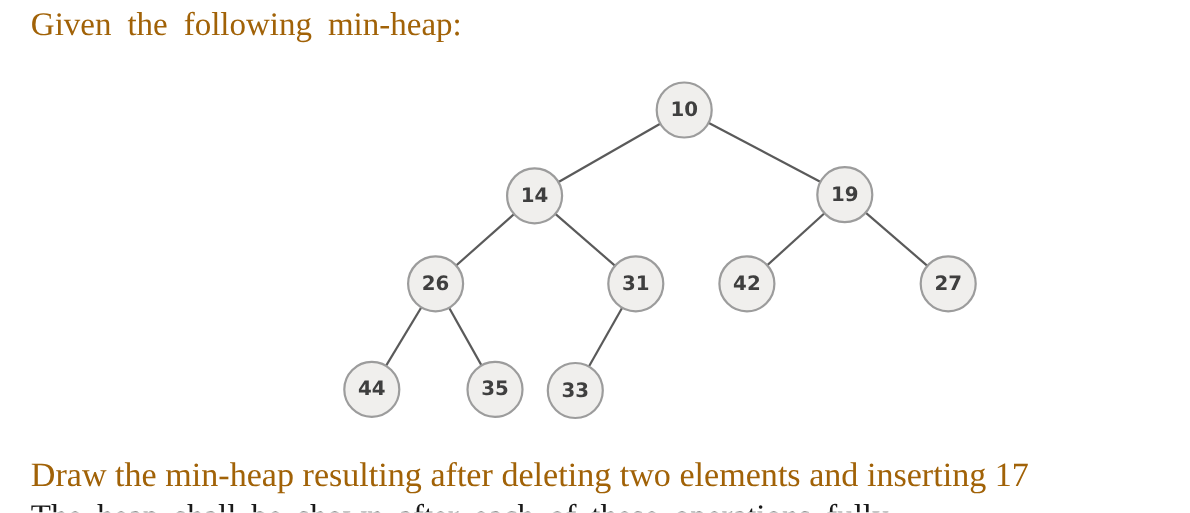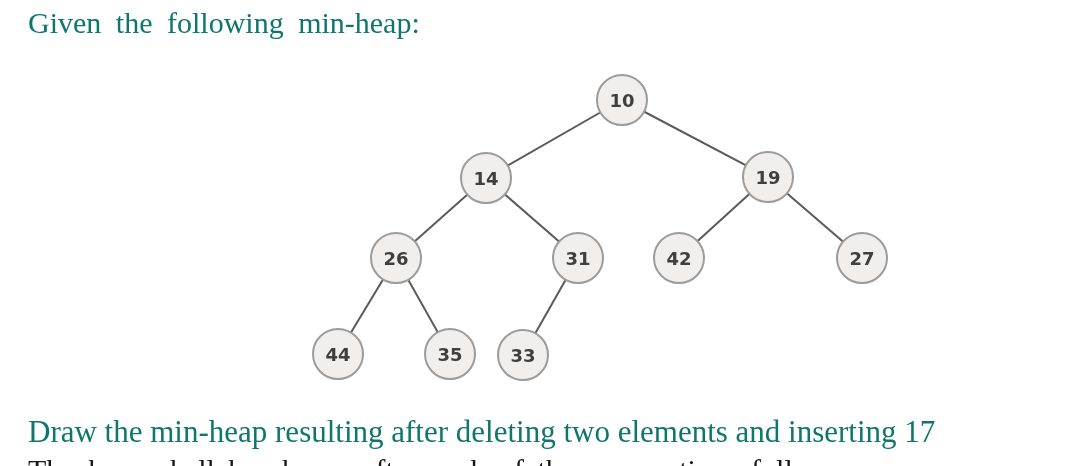--- a/index.html
+++ b/index.html
@@ -14,21 +14,21 @@
     background: #ffffff;
     overflow: hidden;
     font-family: "Liberation Serif", serif;
     color: #111111;
   }
   .text-line {
     position: absolute;
     white-space: nowrap;
     font-size: 30px;
     line-height: 1.15;
-    color: #0f766e;
+    color: #a16207;
   }
   #intro-line {
     left: 28px;
     top: 6px;
     word-spacing: 7px;
   }
   #instruction-line {
     left: 28px;
     top: 414px;
     font-size: 31px;

